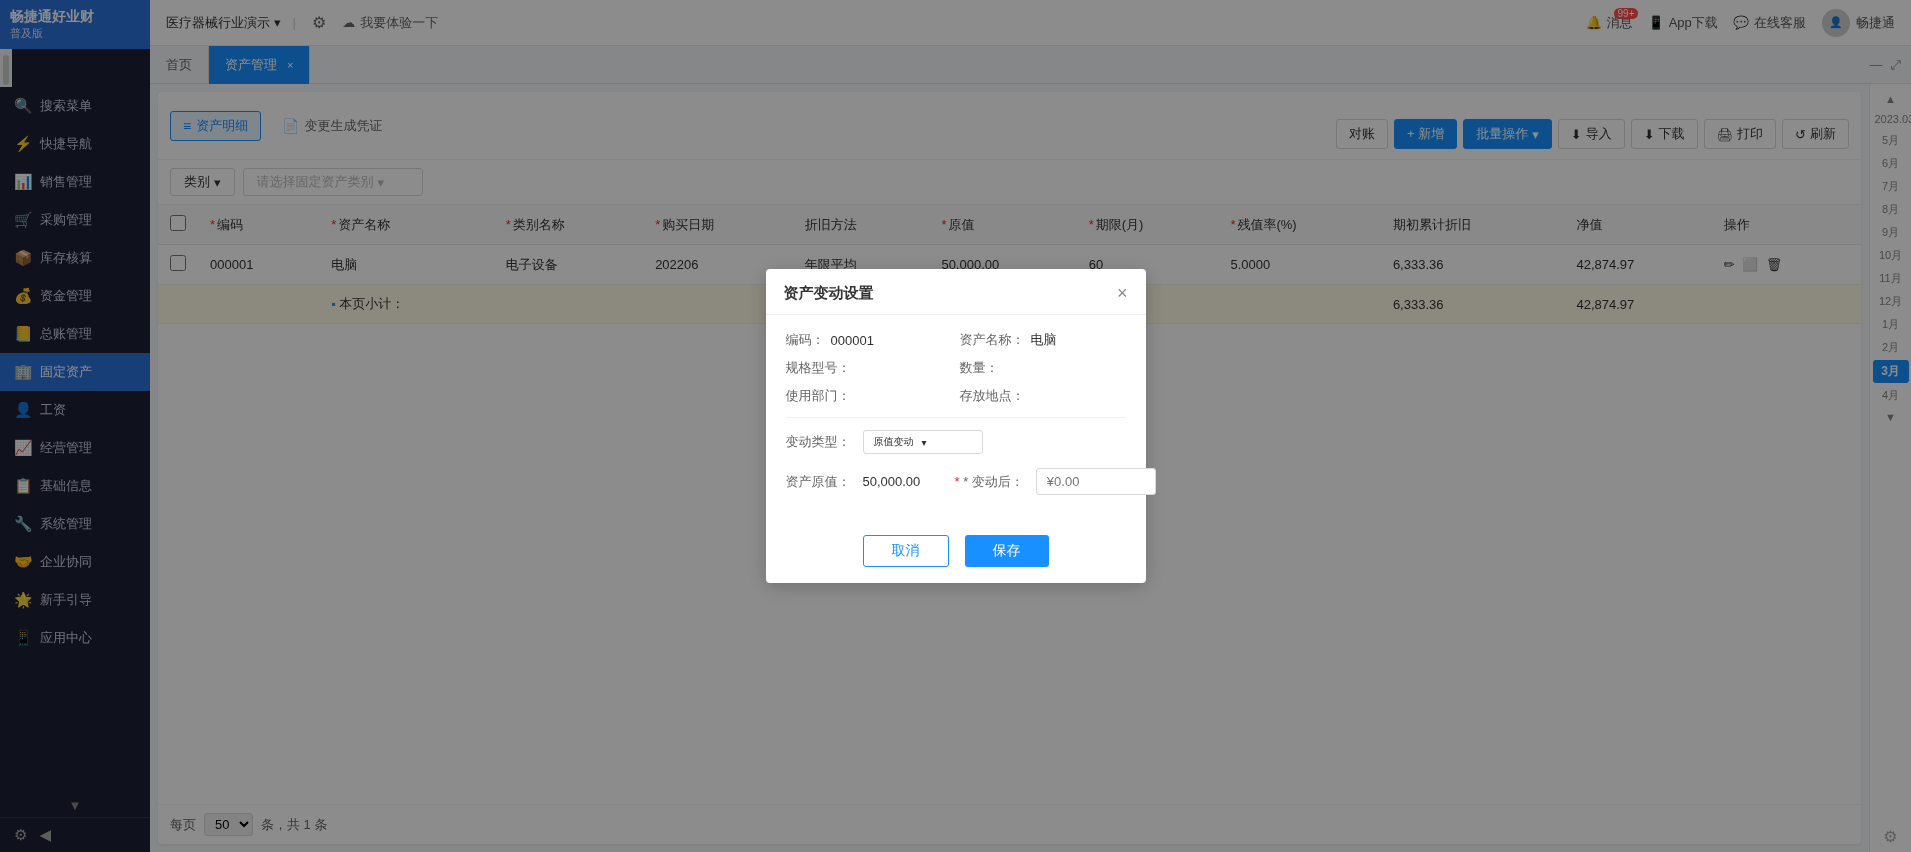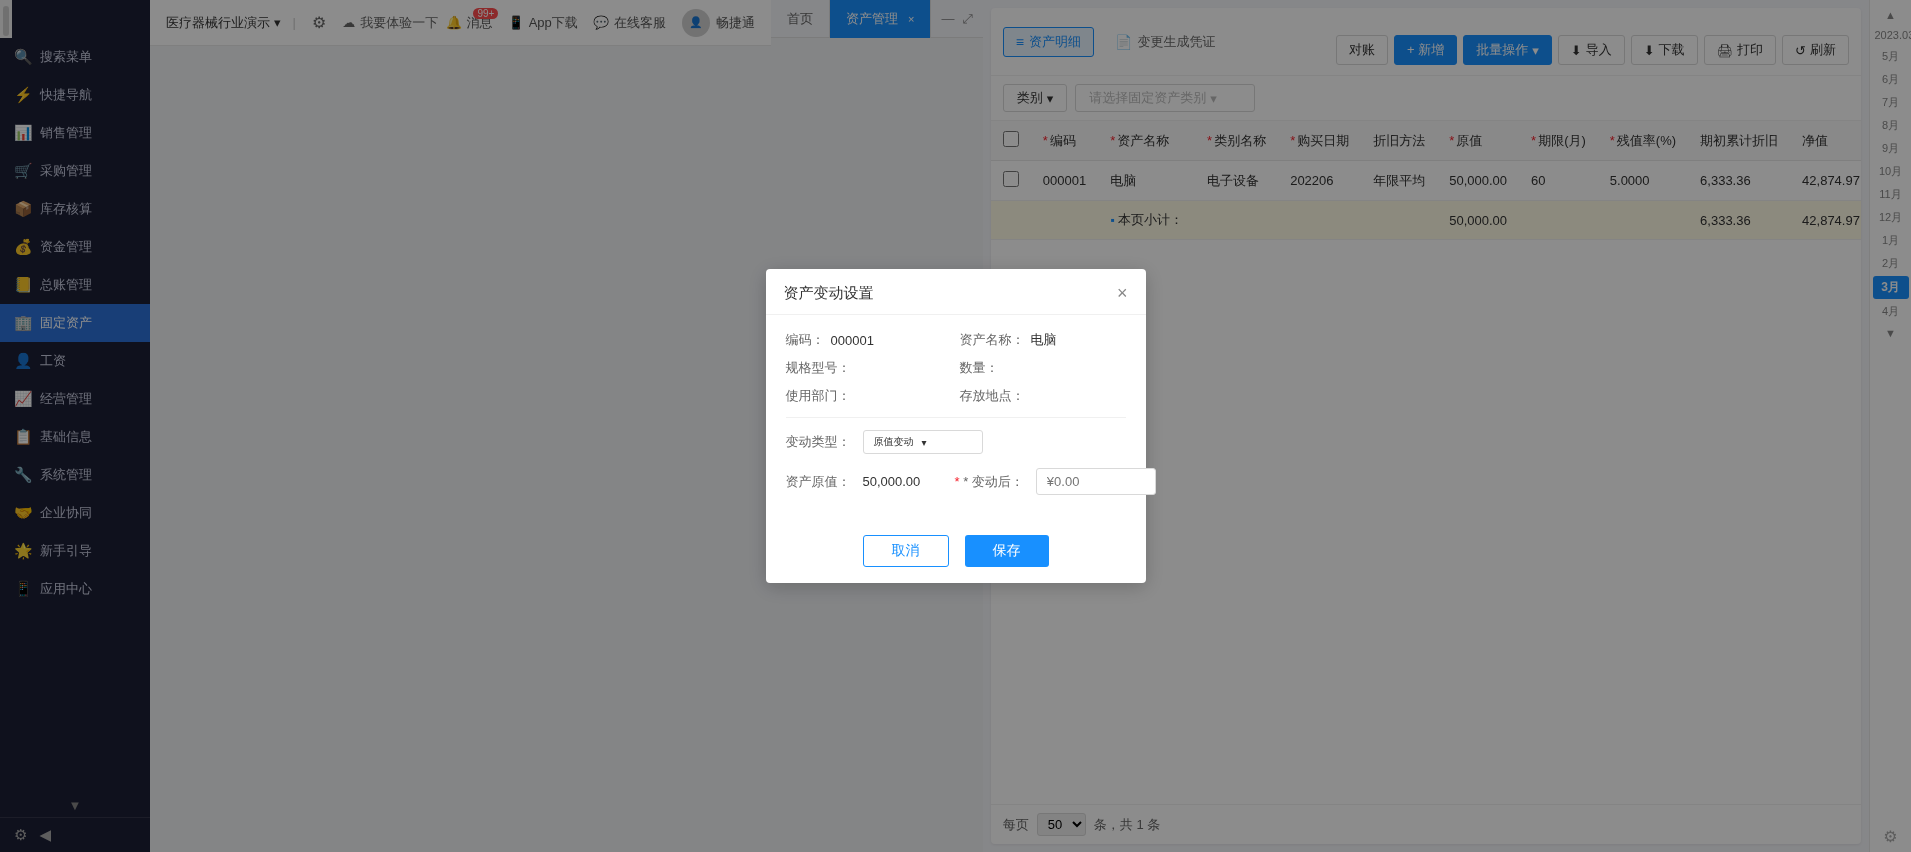--- a/index.html
+++ b/index.html
@@ -50,21 +50,21 @@
       padding: 8px 14px;
       border-top: 1px solid rgba(255,255,255,0.1);
       gap: 12px;
     }
     .sidebar-bottom-icon { color: #aaa; cursor: pointer; font-size: 15px; }
 
     
     .main {
       flex: 1;
       display: flex;
-      flex-direction: row;
+      flex-direction: column;
       overflow: hidden;
     }
 
     
     .topbar {
       background: #fff;
       height: 46px;
       display: flex;
       align-items: center;
       padding: 0 16px;
@@ -337,21 +337,21 @@
       width: 380px;
       box-shadow: 0 4px 20px rgba(0,0,0,0.2);
     }
     .modal-header {
       padding: 14px 18px 10px;
       display: flex;
       align-items: center;
       justify-content: space-between;
       border-bottom: 1px solid #f0f0f0;
     }
-    .modal-title { font-size: 15px; font-weight: 400; color: #333; }
+    .modal-title { font-size: 15px; font-weight: 700; color: #333; }
     .modal-close { cursor: pointer; color: #888; font-size: 18px; }
     .modal-body { padding: 16px 20px; }
     .modal-field-row {
       display: flex;
       align-items: center;
       margin-bottom: 10px;
       gap: 8px;
     }
     .modal-field-half {
       flex: 1;
@@ -428,20 +428,24 @@
       height: 30px;
       background: #ccc;
       border-radius: 3px;
       margin-top: 4px;
     }
   </style>
 </head>
 <body>
 
 <div class="sidebar">
+  <div class="sidebar-logo">
+    <span class="sidebar-logo-title">畅捷通好业财</span>
+    <span class="sidebar-logo-subtitle">普及版</span>
+  </div>
   <div class="left-scrollbar">
     <div class="left-scrollbar-thumb"></div>
   </div>
   <div class="sidebar-scroll" id="sidebar-nav-list">
 
   <div class="sidebar-item">
         <span class="sidebar-item-icon">🔍</span>
                      <span>搜索菜单</span>
       </div>
       <div class="sidebar-item">

